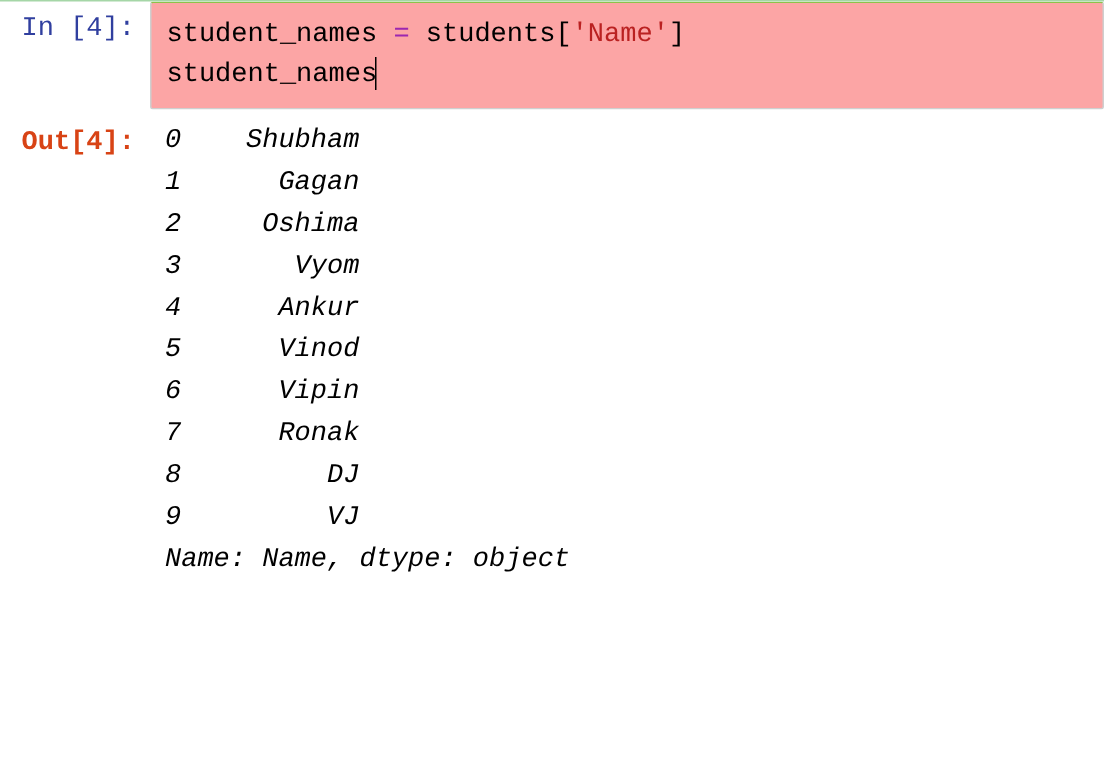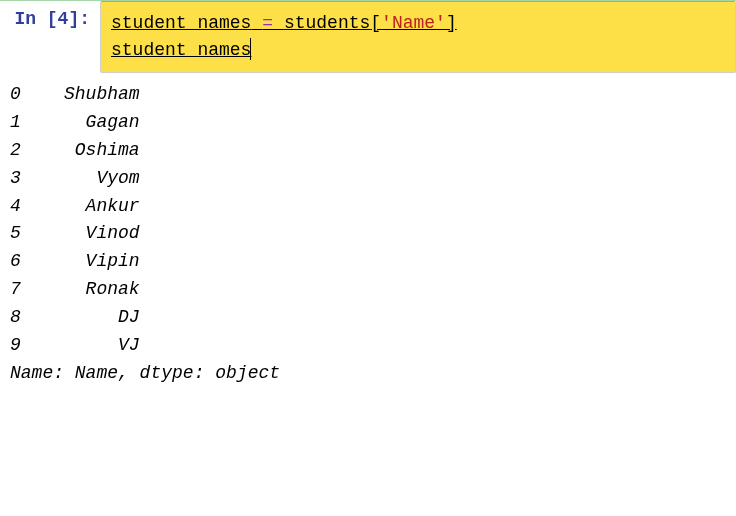--- a/index.html
+++ b/index.html
@@ -21,38 +21,37 @@
     }
     .prompt-area {
       width: 100px;
       padding: 8px 10px;
       text-align: right;
       flex-shrink: 0;
       font-family: Menlo, Monaco, 'Courier New', monospace;
     }
     .prompt-in {
       color: #303F9F;
-      font-weight: bold;
+      font-weight: normal;
     }
     .prompt-out {
       color: #D84315;
       font-weight: bold;
     }
     .input-area {
       flex: 1;
       padding: 8px 10px;
-      background: #fde047;
+      background: #fca5a5;
       border: 1px solid #cfcfcf;
       border-top: 1px solid #8bc34a;
       border-radius: 2px;
       font-family: Menlo, Monaco, 'Courier New', monospace;
       line-height: 1.5;
       white-space: pre;
       position: relative;
-      text-decoration: underline;
     }
     .output-area {
       flex: 1;
       padding: 4px 10px;
       font-family: Menlo, Monaco, 'Courier New', monospace;
       line-height: 1.55;
       white-space: pre;
       font-style: italic;
     }
     .code-var {
@@ -88,20 +87,23 @@
 
 <div class="cell">
   <div class="prompt-area">
     <span class="prompt-in">In [4]:</span>
   </div>
   <div class="input-area"><span class="code-var">student_names</span><span> </span><span class="code-op">=</span><span> </span><span class="code-var">students</span><span class="code-punct">[</span><span class="code-str">'Name'</span><span class="code-punct">]</span>
 <span class="code-var">student_names</span><span class="cursor"></span></div>
 </div>
 
 <div class="cell">
+  <div class="prompt-area">
+    <span class="prompt-out">Out[4]:</span>
+  </div>
   <div class="output-area">0    Shubham
 1      Gagan
 2     Oshima
 3       Vyom
 4      Ankur
 5      Vinod
 6      Vipin
 7      Ronak
 8         DJ
 9         VJ

